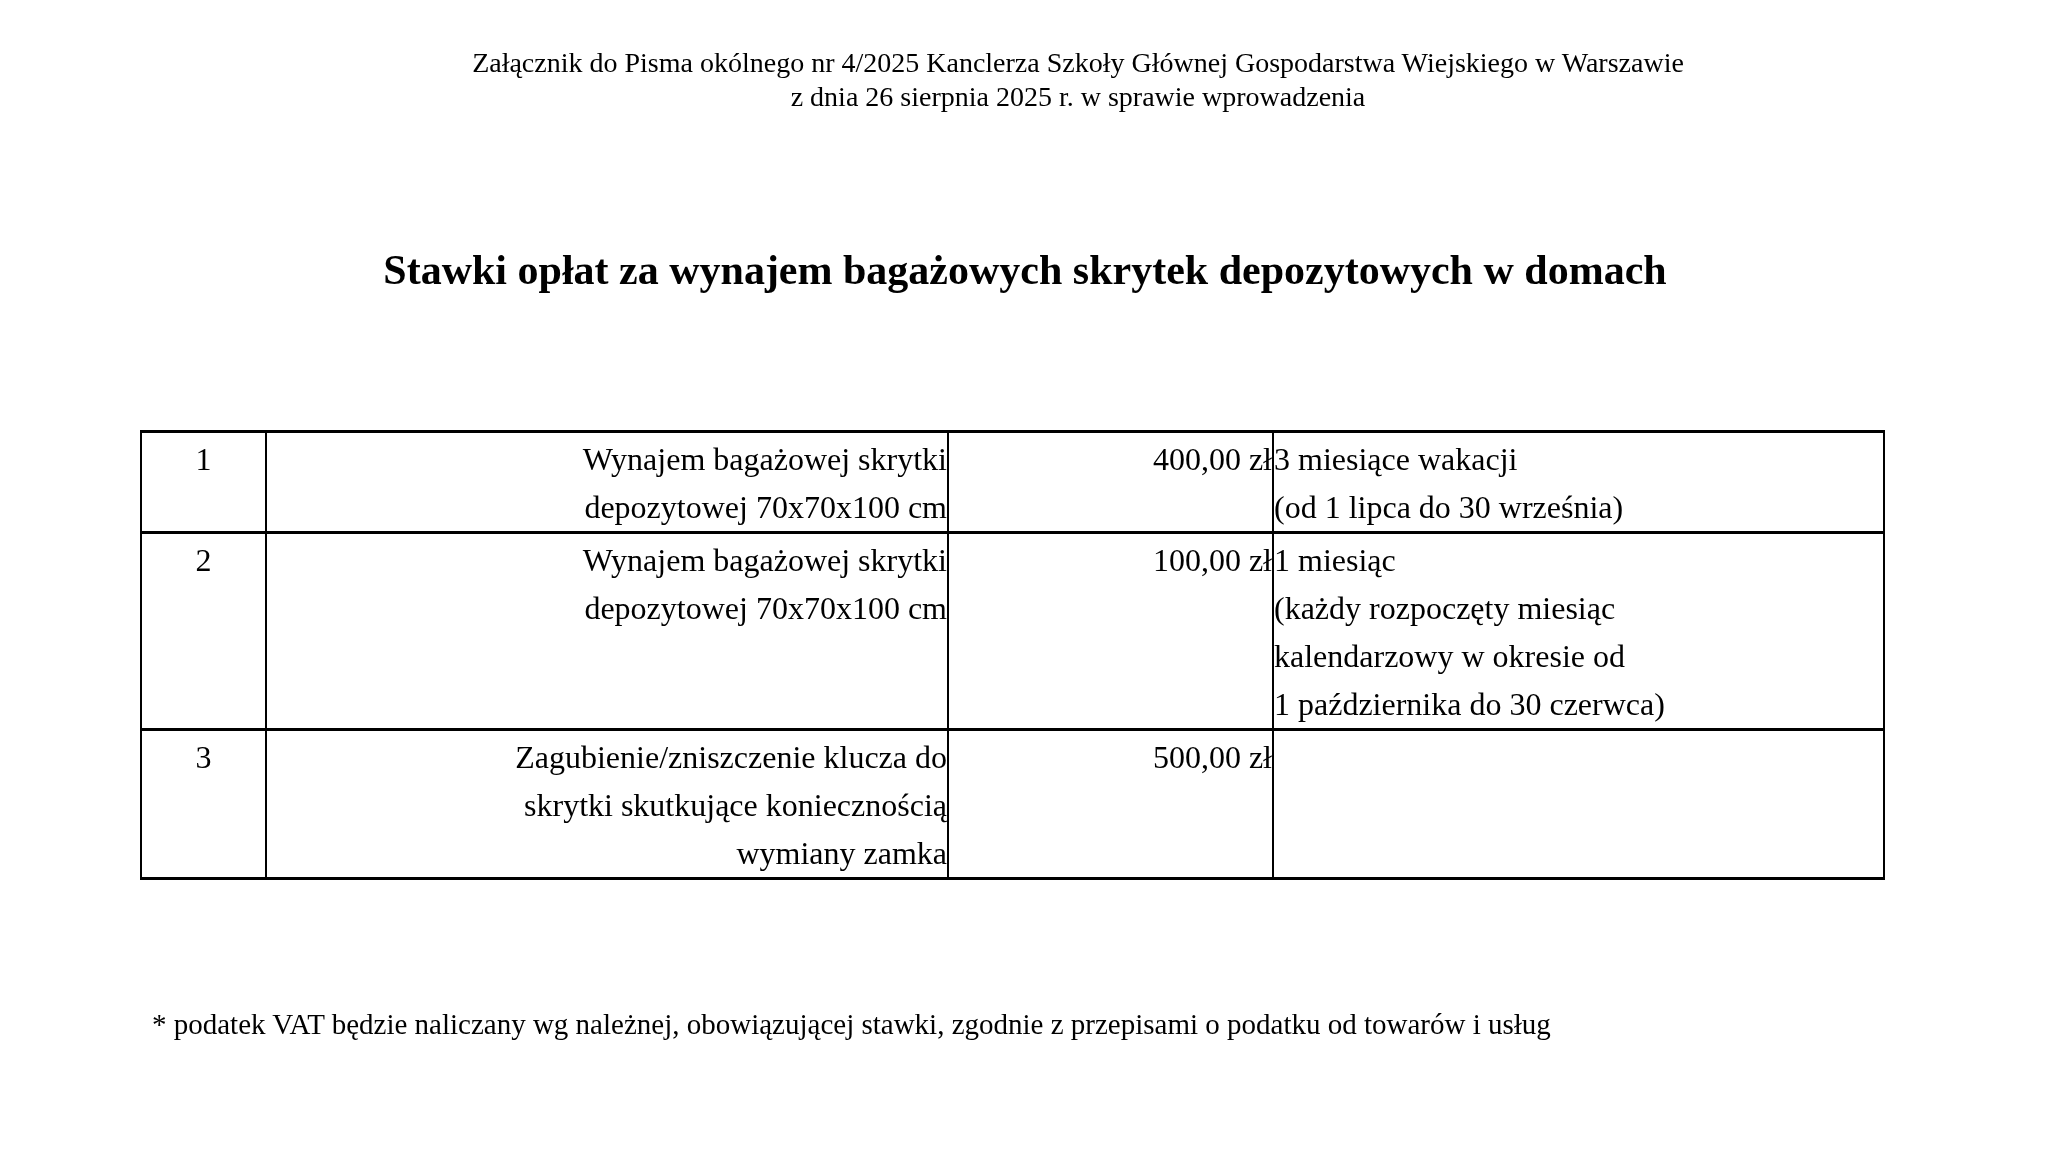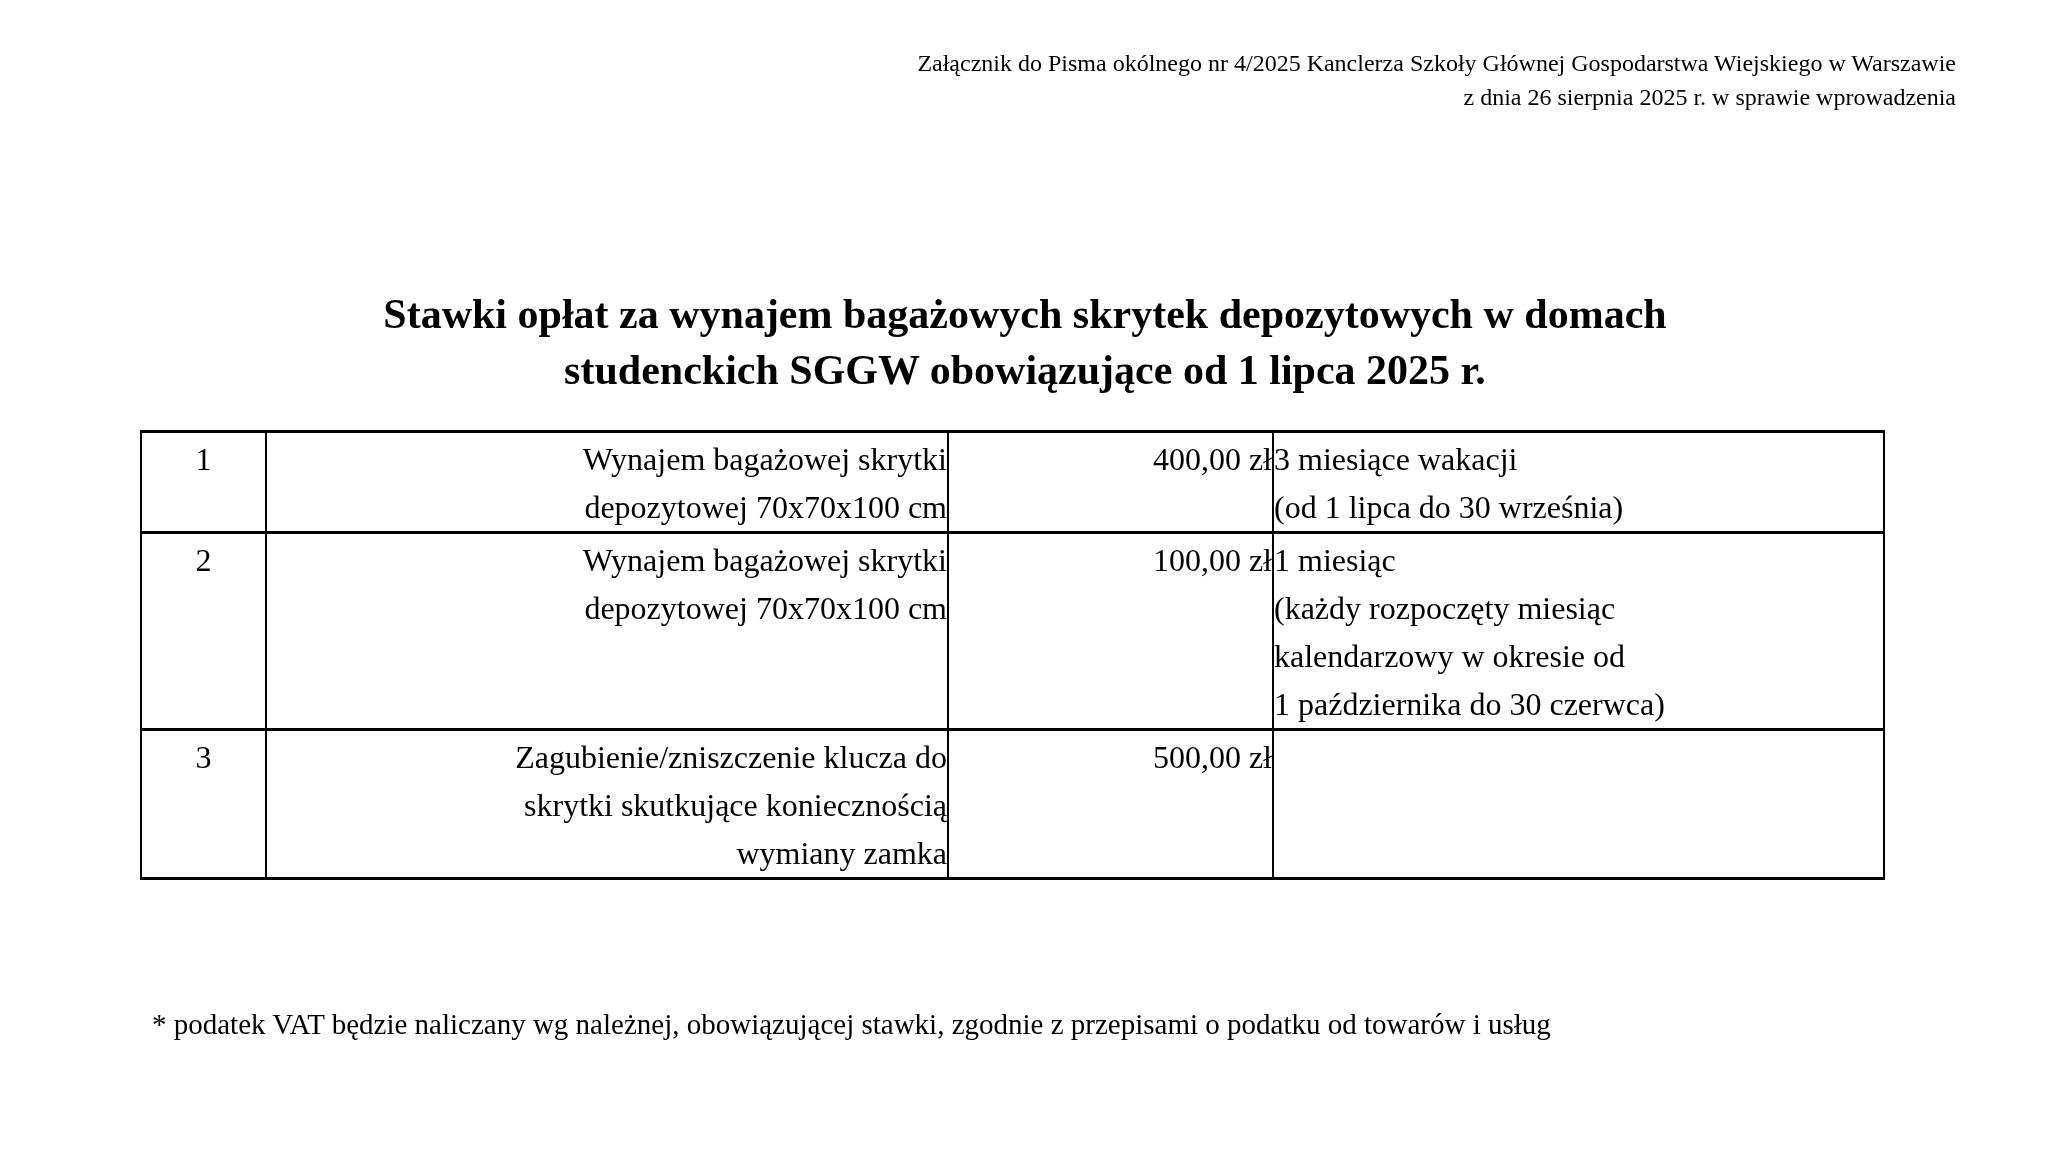--- a/index.html
+++ b/index.html
@@ -13,34 +13,33 @@
     position: relative;
     font-family: "Liberation Serif", "DejaVu Serif", serif;
     color: #000000;
     overflow: hidden;
   }
   .annotation {
     position: absolute;
     top: 46px;
     left: 200px;
     right: 92px;
-    text-align: right;
-    font-size: 24px;
+    text-align: center;
+    font-size: 28px;
     line-height: 34px;
   }
   .doc-title {
     position: absolute;
     top: 242px;
     left: 140px;
     width: 1770px;
     text-align: center;
     font-size: 42px;
     font-weight: bold;
     line-height: 56px;
-    margin-top: 44px;
   }
   table.rates {
     position: absolute;
     top: 430px;
     left: 140px;
     width: 1743px;
     border-collapse: collapse;
     table-layout: fixed;
   }
   table.rates col.c-lp     { width: 125px; }
@@ -79,21 +78,20 @@
 </head>
 <body>
 
 <div class="annotation">
   <div>Załącznik do Pisma okólnego nr 4/2025 Kanclerza Szkoły Głównej Gospodarstwa Wiejskiego w Warszawie</div>
   <div>z dnia 26 sierpnia 2025 r. w sprawie wprowadzenia</div>
 </div>
 
 <div class="doc-title">
   <div>Stawki opłat za wynajem bagażowych skrytek depozytowych w domach</div>
-  <div>studenckich SGGW obowiązujące od 1 lipca 2025 r.</div>
 </div>
 
 <table class="rates">
   <colgroup>
     <col class="c-lp">
       <col class="c-desc">
       <col class="c-price">
       <col class="c-period">
   </colgroup>
   <tbody>

